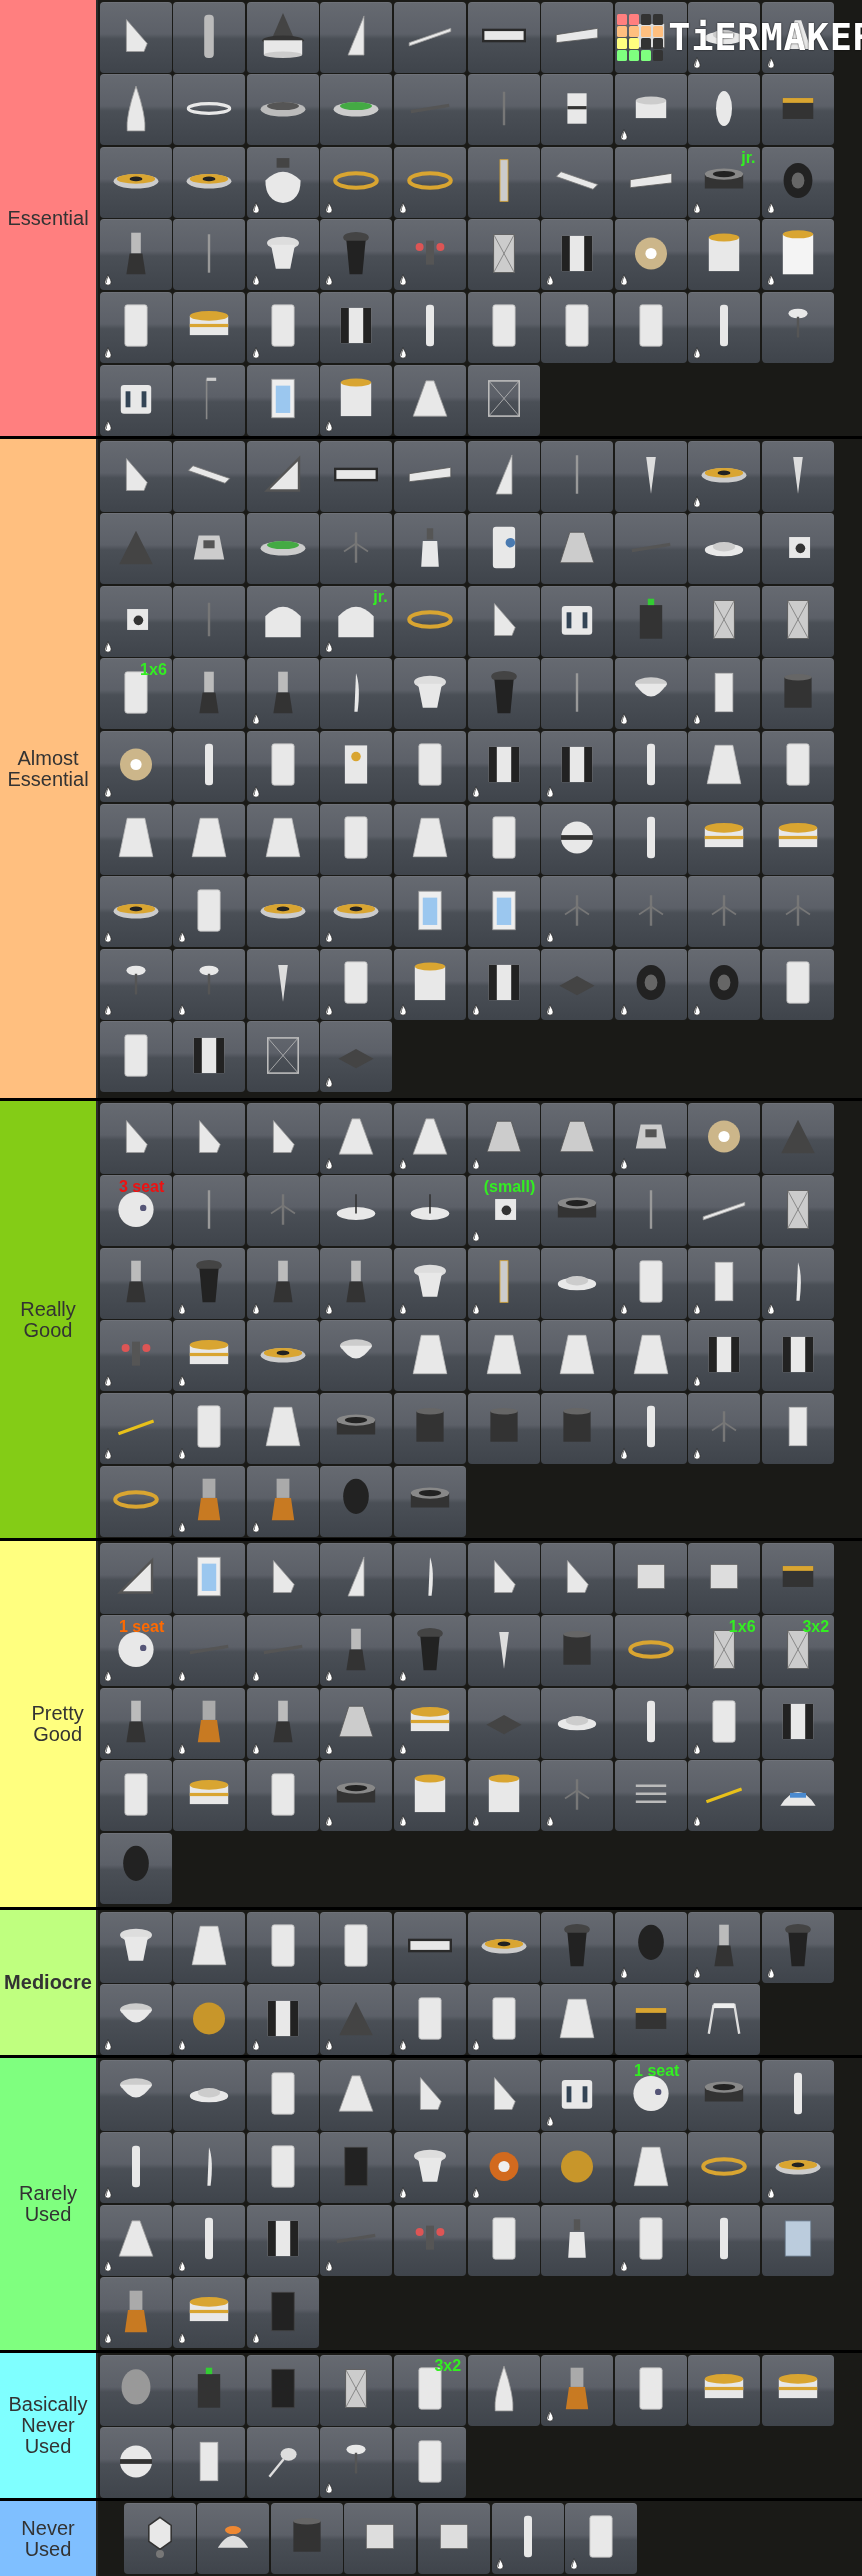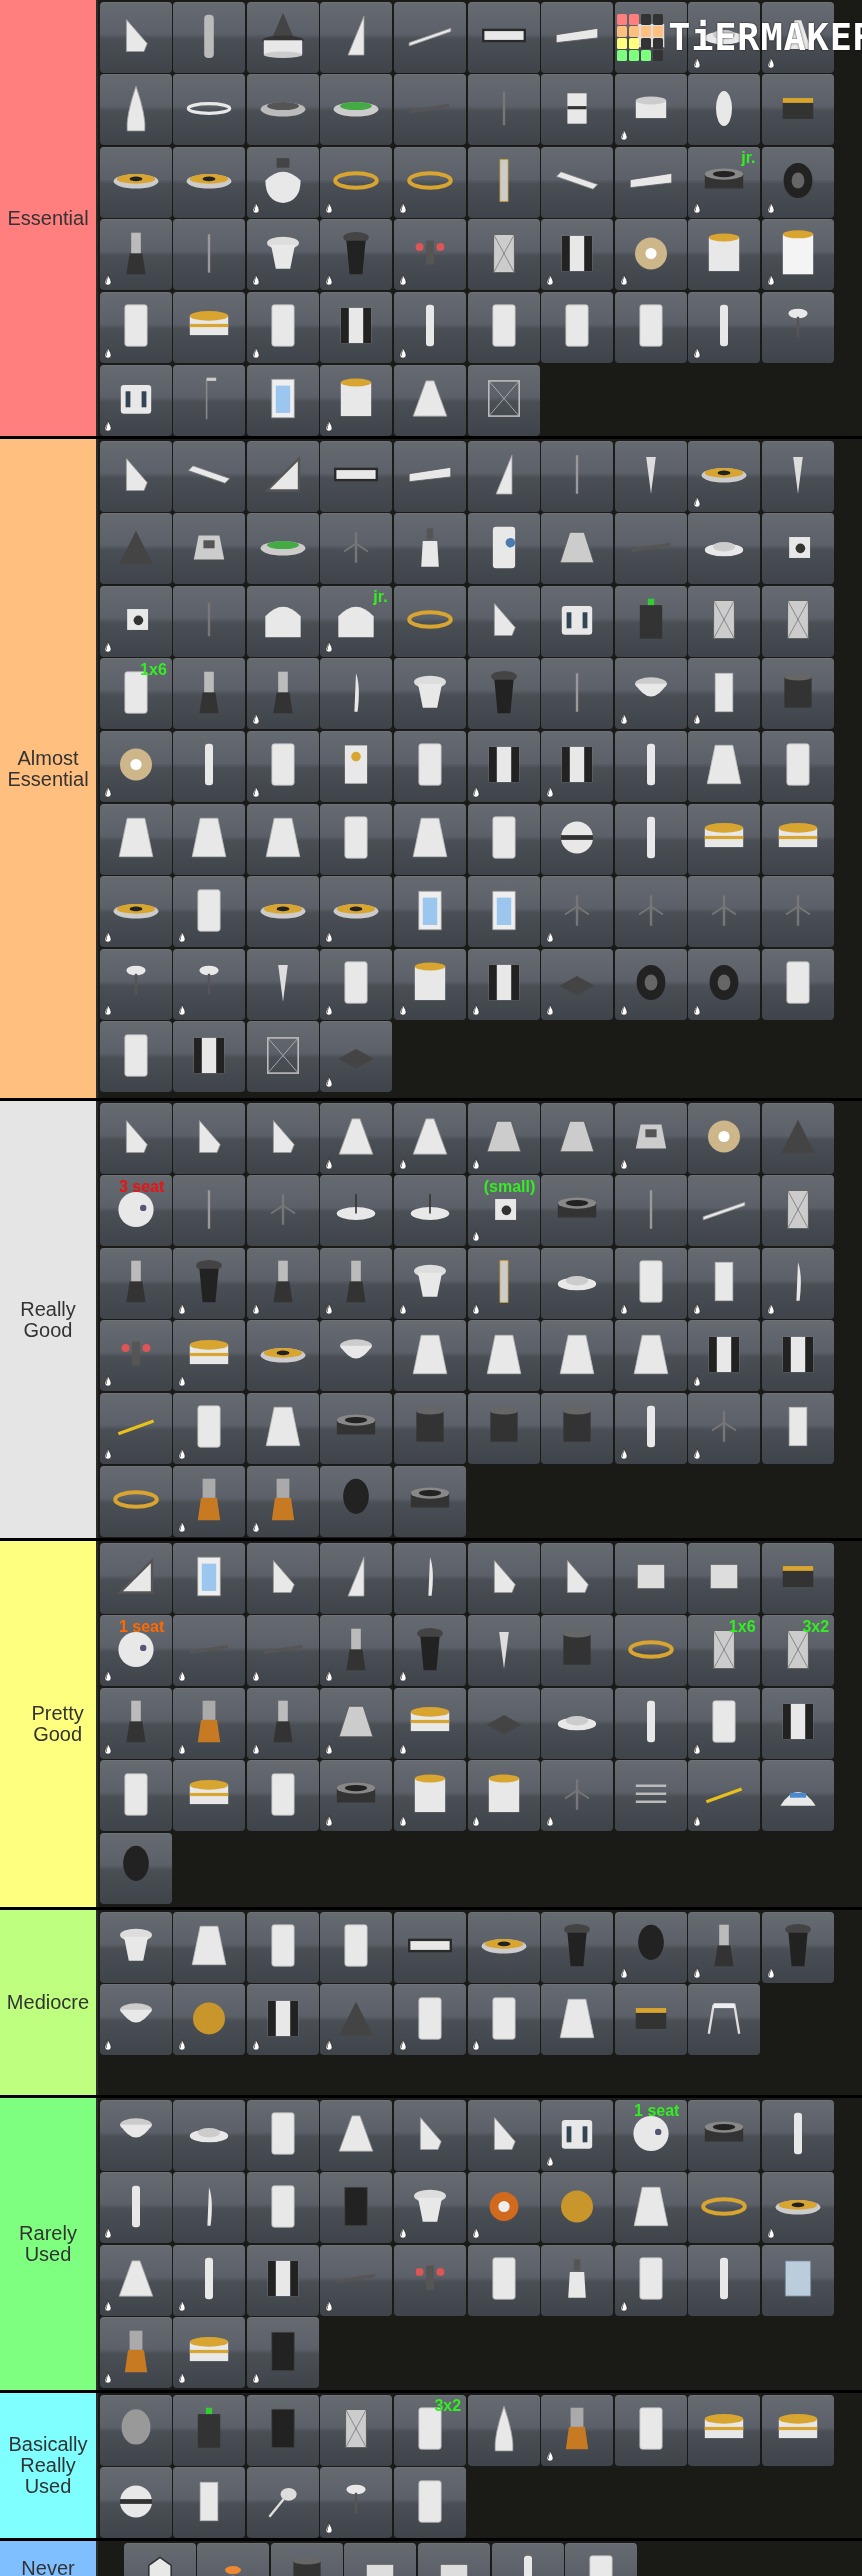--- a/index.html
+++ b/index.html
@@ -1007,21 +1007,21 @@
               <polygon points="6,24 28,12 50,24 28,36" fill="#444"></polygon>
             </svg></div>
           <span class="drop"><svg width="8" height="12" viewBox="0 0 10 15">
               <path d="M5 1 Q9 8 9 10 A4 4 0 0 1 1 10 Q1 8 5 1Z" fill="#fff" stroke="#111" stroke-width="0.8"></path>
               <path d="M5 3 Q2 9 3 11" stroke="#111" stroke-width="0.8" fill="none"></path>
             </svg></span>
         </div>
       </div>
     </div>
     <div class="tier" style="height: 440px;">
-      <div class="label" style="background: #e5e5e5;">Really Good</div>
+      <div class="label" style="background: #84cc16;">Really Good</div>
       <div class="grid">
         <div class="tile">
           <div class="obj"><svg width="32" height="40" viewBox="0 0 40 50">
               <polygon points="8,5 34,35 30,45 8,45" fill="#e8e8e8" stroke="#9a9a9a"></polygon>
             </svg></div>
         </div>
         <div class="tile">
           <div class="obj"><svg width="32" height="40" viewBox="0 0 40 50">
               <polygon points="8,5 34,35 30,45 8,45" fill="#e8e8e8" stroke="#9a9a9a"></polygon>
             </svg></div>
@@ -1717,21 +1717,21 @@
               <rect x="18" y="18" width="20" height="6" fill="#4a8ad0"></rect>
             </svg></div>
         </div>
         <div class="tile">
           <div class="obj"><svg width="32" height="45" viewBox="0 0 40 56">
               <ellipse cx="20" cy="24" rx="16" ry="22" fill="#222"></ellipse>
             </svg></div>
         </div>
       </div>
     </div>
-    <div class="tier" style="height: 188px;">
+    <div class="tier" style="height: 148px; font-weight: bold;">
       <div class="label" style="background: rgb(191, 255, 127);">Mediocre</div>
       <div class="grid">
         <div class="tile">
           <div class="obj"><svg width="40" height="40" viewBox="0 0 50 50">
               <ellipse cx="25" cy="12" rx="20" ry="8" fill="#ddd"></ellipse>
               <polygon points="10,14 40,14 34,44 16,44" fill="#e8e8e8"></polygon>
             </svg></div>
         </div>
         <div class="tile">
           <div class="obj"><svg width="40" height="45" viewBox="0 0 50 56">
@@ -2103,21 +2103,21 @@
               <rect x="6" y="4" width="28" height="48" fill="#222" stroke="#444"></rect>
             </svg></div>
           <span class="drop"><svg width="8" height="12" viewBox="0 0 10 15">
               <path d="M5 1 Q9 8 9 10 A4 4 0 0 1 1 10 Q1 8 5 1Z" fill="#fff" stroke="#111" stroke-width="0.8"></path>
               <path d="M5 3 Q2 9 3 11" stroke="#111" stroke-width="0.8" fill="none"></path>
             </svg></span>
         </div>
       </div>
     </div>
     <div class="tier" style="height: 148px;">
-      <div class="label" style="background: rgb(127, 255, 255);">Basically Really Used</div>
+      <div class="label" style="background: rgb(127, 255, 255);">Basically Never Used</div>
       <div class="grid">
         <div class="tile">
           <div class="obj"><svg width="37" height="45" viewBox="0 0 46 56">
               <ellipse cx="23" cy="26" rx="18" ry="22" fill="#999"></ellipse>
             </svg></div>
         </div>
         <div class="tile">
           <div class="obj"><svg width="32" height="45" viewBox="0 0 40 56">
               <rect x="6" y="10" width="28" height="42" fill="#333"></rect>
               <rect x="16" y="2" width="8" height="8" fill="#3c3"></rect>

